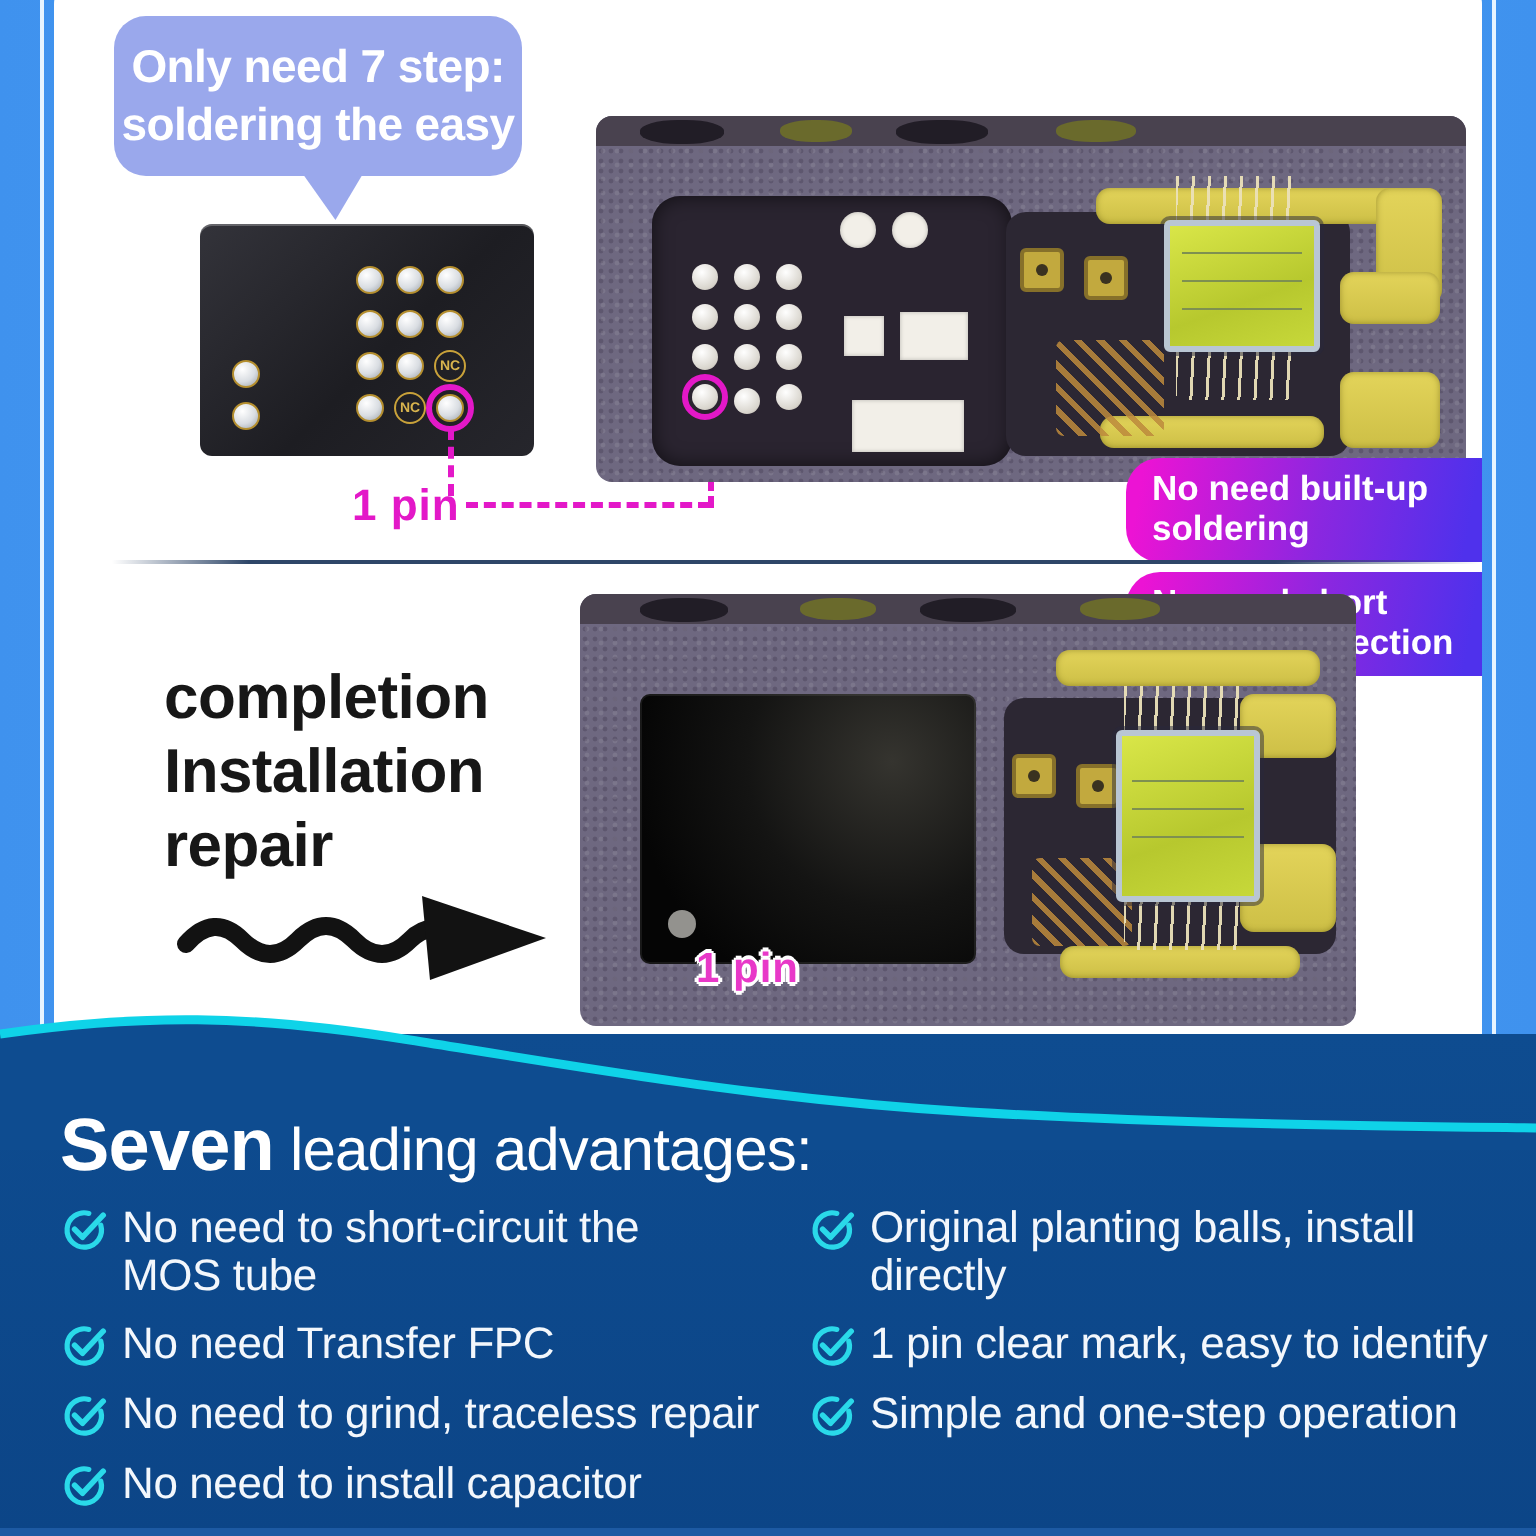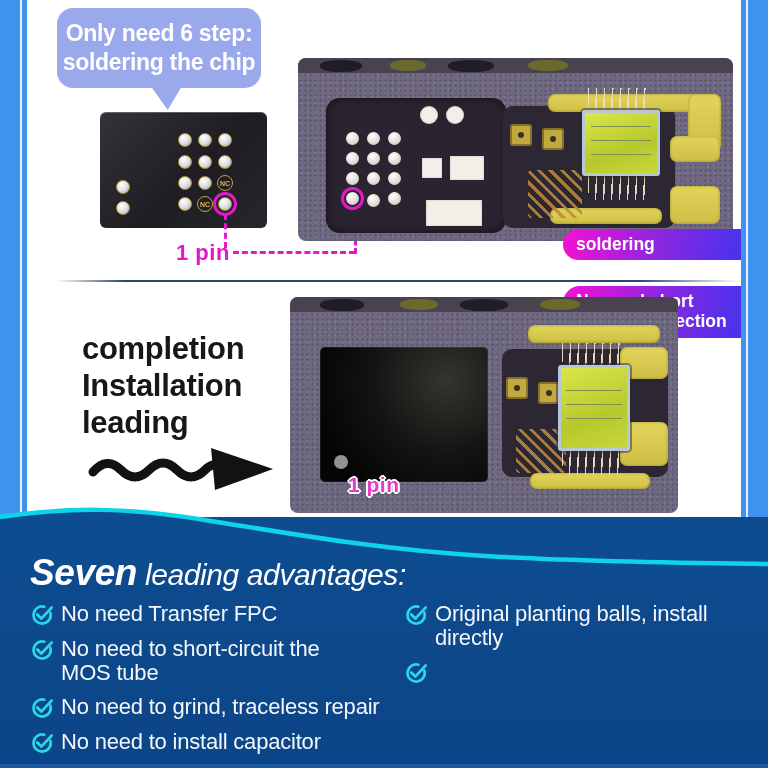--- a/index.html
+++ b/index.html
@@ -69,40 +69,40 @@
          border-radius:17px 0 0 17px;color:#fff;font-size:17.5px;font-weight:600;line-height:1.17;
          background:linear-gradient(100deg,#ec13d4 5%,#8a27e0 55%,#4f31ec 95%);}
   
   .divider{position:absolute;left:56px;top:280px;width:684px;height:2px;
          background:linear-gradient(90deg,rgba(46,70,104,0),#2e4668 10%,#2e4668 85%,rgba(46,70,104,0));}
   
   .install{left:82px;top:330px;color:#171717;font-size:31px;font-weight:700;line-height:1.2;letter-spacing:-.3px;}
   
   .bottom{position:absolute;left:0;right:0;top:517px;bottom:0;background:linear-gradient(180deg,#0e4c90,#0c4587);}
   .wave{position:absolute;left:0;top:500px;width:768px;height:75px;}
-  .adv-title{position:absolute;left:30px;top:552px;color:#fff;letter-spacing:-.4px;font-style:italic;}
+  .adv-title{position:absolute;left:30px;top:552px;color:#fff;letter-spacing:-.4px;}
   .adv-title .big{font-size:37px;font-weight:800;}
   .adv-title .rest{font-size:30px;font-weight:400;}
   .cols{position:absolute;left:30px;top:602px;right:10px;display:flex;}
   .col{display:flex;flex-direction:column;gap:10px;}
   .col.left{width:372px;}
   .col.right{width:350px;margin-left:2px;}
   .adv-item{display:flex;align-items:flex-start;}
   .adv-item svg{flex:0 0 24px;margin-right:7px;margin-top:1px;}
   .adv-text{color:#f3f7fc;font-size:22px;font-weight:500;line-height:1.08;white-space:pre-line;letter-spacing:-.2px;}
   .bottom-strip{position:absolute;left:0;right:0;bottom:0;height:4px;background:#1d5aa3;}
 </style>
 </head>
 <body>
 
 <div class="panel"></div>
 
 <div class="abs bubble">
-  <span>Only need 6 step:</span>
-  <span>soldering the chip</span>
+  <span>Only need 7 step:</span>
+  <span>soldering the easy</span>
 </div>
 <div class="abs bubble-tail"></div>
 
 <div class="abs chip">
   <div class="ball" style="left:16px;top:68px"></div>
   <div class="ball" style="left:16px;top:89px"></div>
   <div class="ball" style="left:78px;top:21px"></div>
   <div class="ball" style="left:98px;top:21px"></div>
   <div class="ball" style="left:118px;top:21px"></div>
   <div class="ball" style="left:78px;top:43px"></div>
@@ -159,34 +159,35 @@
   <div class="ytrace" style="left:252px;top:150px;width:112px;height:16px"></div>
   <div class="gsq" style="left:212px;top:66px"></div>
   <div class="gsq" style="left:244px;top:70px"></div>
   <div class="hatch" style="left:230px;top:112px;width:54px;height:48px"></div>
   <div class="wires" style="left:290px;top:30px;width:62px;height:24px"></div>
   <div class="wires" style="left:290px;top:116px;width:62px;height:26px"></div>
   <div class="die" style="left:284px;top:52px;width:78px;height:66px"></div>
 </div>
 
 <div class="badge" style="top:229px">
+  <div>No need built-up</div>
   <div>soldering</div>
 </div>
 
 <div class="divider"></div>
 
 <div class="badge" style="top:286px">
   <div>No need short</div>
   <div>circuit connection</div>
 </div>
 
 <div class="abs install">
   <div>completion</div>
   <div>Installation</div>
-  <div>leading</div>
+  <div>repair</div>
 </div>
 <svg class="abs" style="left:85px;top:438px" width="190" height="55" viewBox="0 0 190 55">
   <path d="M8,34 q14,-16 28,-2 q14,14 28,0 q14,-14 28,0 q14,14 28,0 q7,-7 14,-5" stroke="#121212" stroke-width="9" fill="none" stroke-linecap="round"></path>
   <polygon points="126,10 188,31 130,52" fill="#121212"></polygon>
 </svg>
 
 <div class="pcb" style="left:290px;top:297px;width:388px;height:216px">
   <div class="pcb-topstrip"></div>
   <div class="blob" style="left:30px;top:2px;width:44px;height:12px"></div>
   <div class="blob olive" style="left:110px;top:2px;width:38px;height:11px"></div>
@@ -218,35 +219,35 @@
   <span class="big">Seven</span><span class="rest"> leading advantages:</span>
 </div>
 
 <div class="cols">
   <div class="col left">
     <div class="adv-item">
       <svg width="24" height="24" viewBox="0 0 24 24">
           <path d="M20.4 9.6 A 8.6 8.6 0 1 1 14.4 3.7" fill="none" stroke="#2ad9e9" stroke-width="2.6" stroke-linecap="round"></path>
           <path d="M7.3 11.6 L11.3 15.6 L21.6 4.6" fill="none" stroke="#2ad9e9" stroke-width="2.8" stroke-linecap="round" stroke-linejoin="round"></path>
         </svg>
-      <span class="adv-text">No need Transfer FPC</span>
-    </div>
-    <div class="adv-item">
-      <svg width="24" height="24" viewBox="0 0 24 24">
-          <path d="M20.4 9.6 A 8.6 8.6 0 1 1 14.4 3.7" fill="none" stroke="#2ad9e9" stroke-width="2.6" stroke-linecap="round"></path>
-          <path d="M7.3 11.6 L11.3 15.6 L21.6 4.6" fill="none" stroke="#2ad9e9" stroke-width="2.8" stroke-linecap="round" stroke-linejoin="round"></path>
-        </svg>
       <span class="adv-text">No need to short-circuit the
 MOS tube</span>
     </div>
     <div class="adv-item">
       <svg width="24" height="24" viewBox="0 0 24 24">
           <path d="M20.4 9.6 A 8.6 8.6 0 1 1 14.4 3.7" fill="none" stroke="#2ad9e9" stroke-width="2.6" stroke-linecap="round"></path>
           <path d="M7.3 11.6 L11.3 15.6 L21.6 4.6" fill="none" stroke="#2ad9e9" stroke-width="2.8" stroke-linecap="round" stroke-linejoin="round"></path>
         </svg>
+      <span class="adv-text">No need Transfer FPC</span>
+    </div>
+    <div class="adv-item">
+      <svg width="24" height="24" viewBox="0 0 24 24">
+          <path d="M20.4 9.6 A 8.6 8.6 0 1 1 14.4 3.7" fill="none" stroke="#2ad9e9" stroke-width="2.6" stroke-linecap="round"></path>
+          <path d="M7.3 11.6 L11.3 15.6 L21.6 4.6" fill="none" stroke="#2ad9e9" stroke-width="2.8" stroke-linecap="round" stroke-linejoin="round"></path>
+        </svg>
       <span class="adv-text">No need to grind, traceless repair</span>
     </div>
     <div class="adv-item">
       <svg width="24" height="24" viewBox="0 0 24 24">
           <path d="M20.4 9.6 A 8.6 8.6 0 1 1 14.4 3.7" fill="none" stroke="#2ad9e9" stroke-width="2.6" stroke-linecap="round"></path>
           <path d="M7.3 11.6 L11.3 15.6 L21.6 4.6" fill="none" stroke="#2ad9e9" stroke-width="2.8" stroke-linecap="round" stroke-linejoin="round"></path>
         </svg>
       <span class="adv-text">No need to install capacitor</span>
     </div>
   </div>
@@ -257,16 +258,24 @@
           <path d="M7.3 11.6 L11.3 15.6 L21.6 4.6" fill="none" stroke="#2ad9e9" stroke-width="2.8" stroke-linecap="round" stroke-linejoin="round"></path>
         </svg>
       <span class="adv-text">Original planting balls, install
 directly</span>
     </div>
     <div class="adv-item">
       <svg width="24" height="24" viewBox="0 0 24 24">
           <path d="M20.4 9.6 A 8.6 8.6 0 1 1 14.4 3.7" fill="none" stroke="#2ad9e9" stroke-width="2.6" stroke-linecap="round"></path>
           <path d="M7.3 11.6 L11.3 15.6 L21.6 4.6" fill="none" stroke="#2ad9e9" stroke-width="2.8" stroke-linecap="round" stroke-linejoin="round"></path>
         </svg>
+      <span class="adv-text">1 pin clear mark, easy to identify</span>
+    </div>
+    <div class="adv-item">
+      <svg width="24" height="24" viewBox="0 0 24 24">
+          <path d="M20.4 9.6 A 8.6 8.6 0 1 1 14.4 3.7" fill="none" stroke="#2ad9e9" stroke-width="2.6" stroke-linecap="round"></path>
+          <path d="M7.3 11.6 L11.3 15.6 L21.6 4.6" fill="none" stroke="#2ad9e9" stroke-width="2.8" stroke-linecap="round" stroke-linejoin="round"></path>
+        </svg>
+      <span class="adv-text">Simple and one-step operation</span>
     </div>
   </div>
 </div>
 <div class="bottom-strip"></div>
 
 </body></html>

